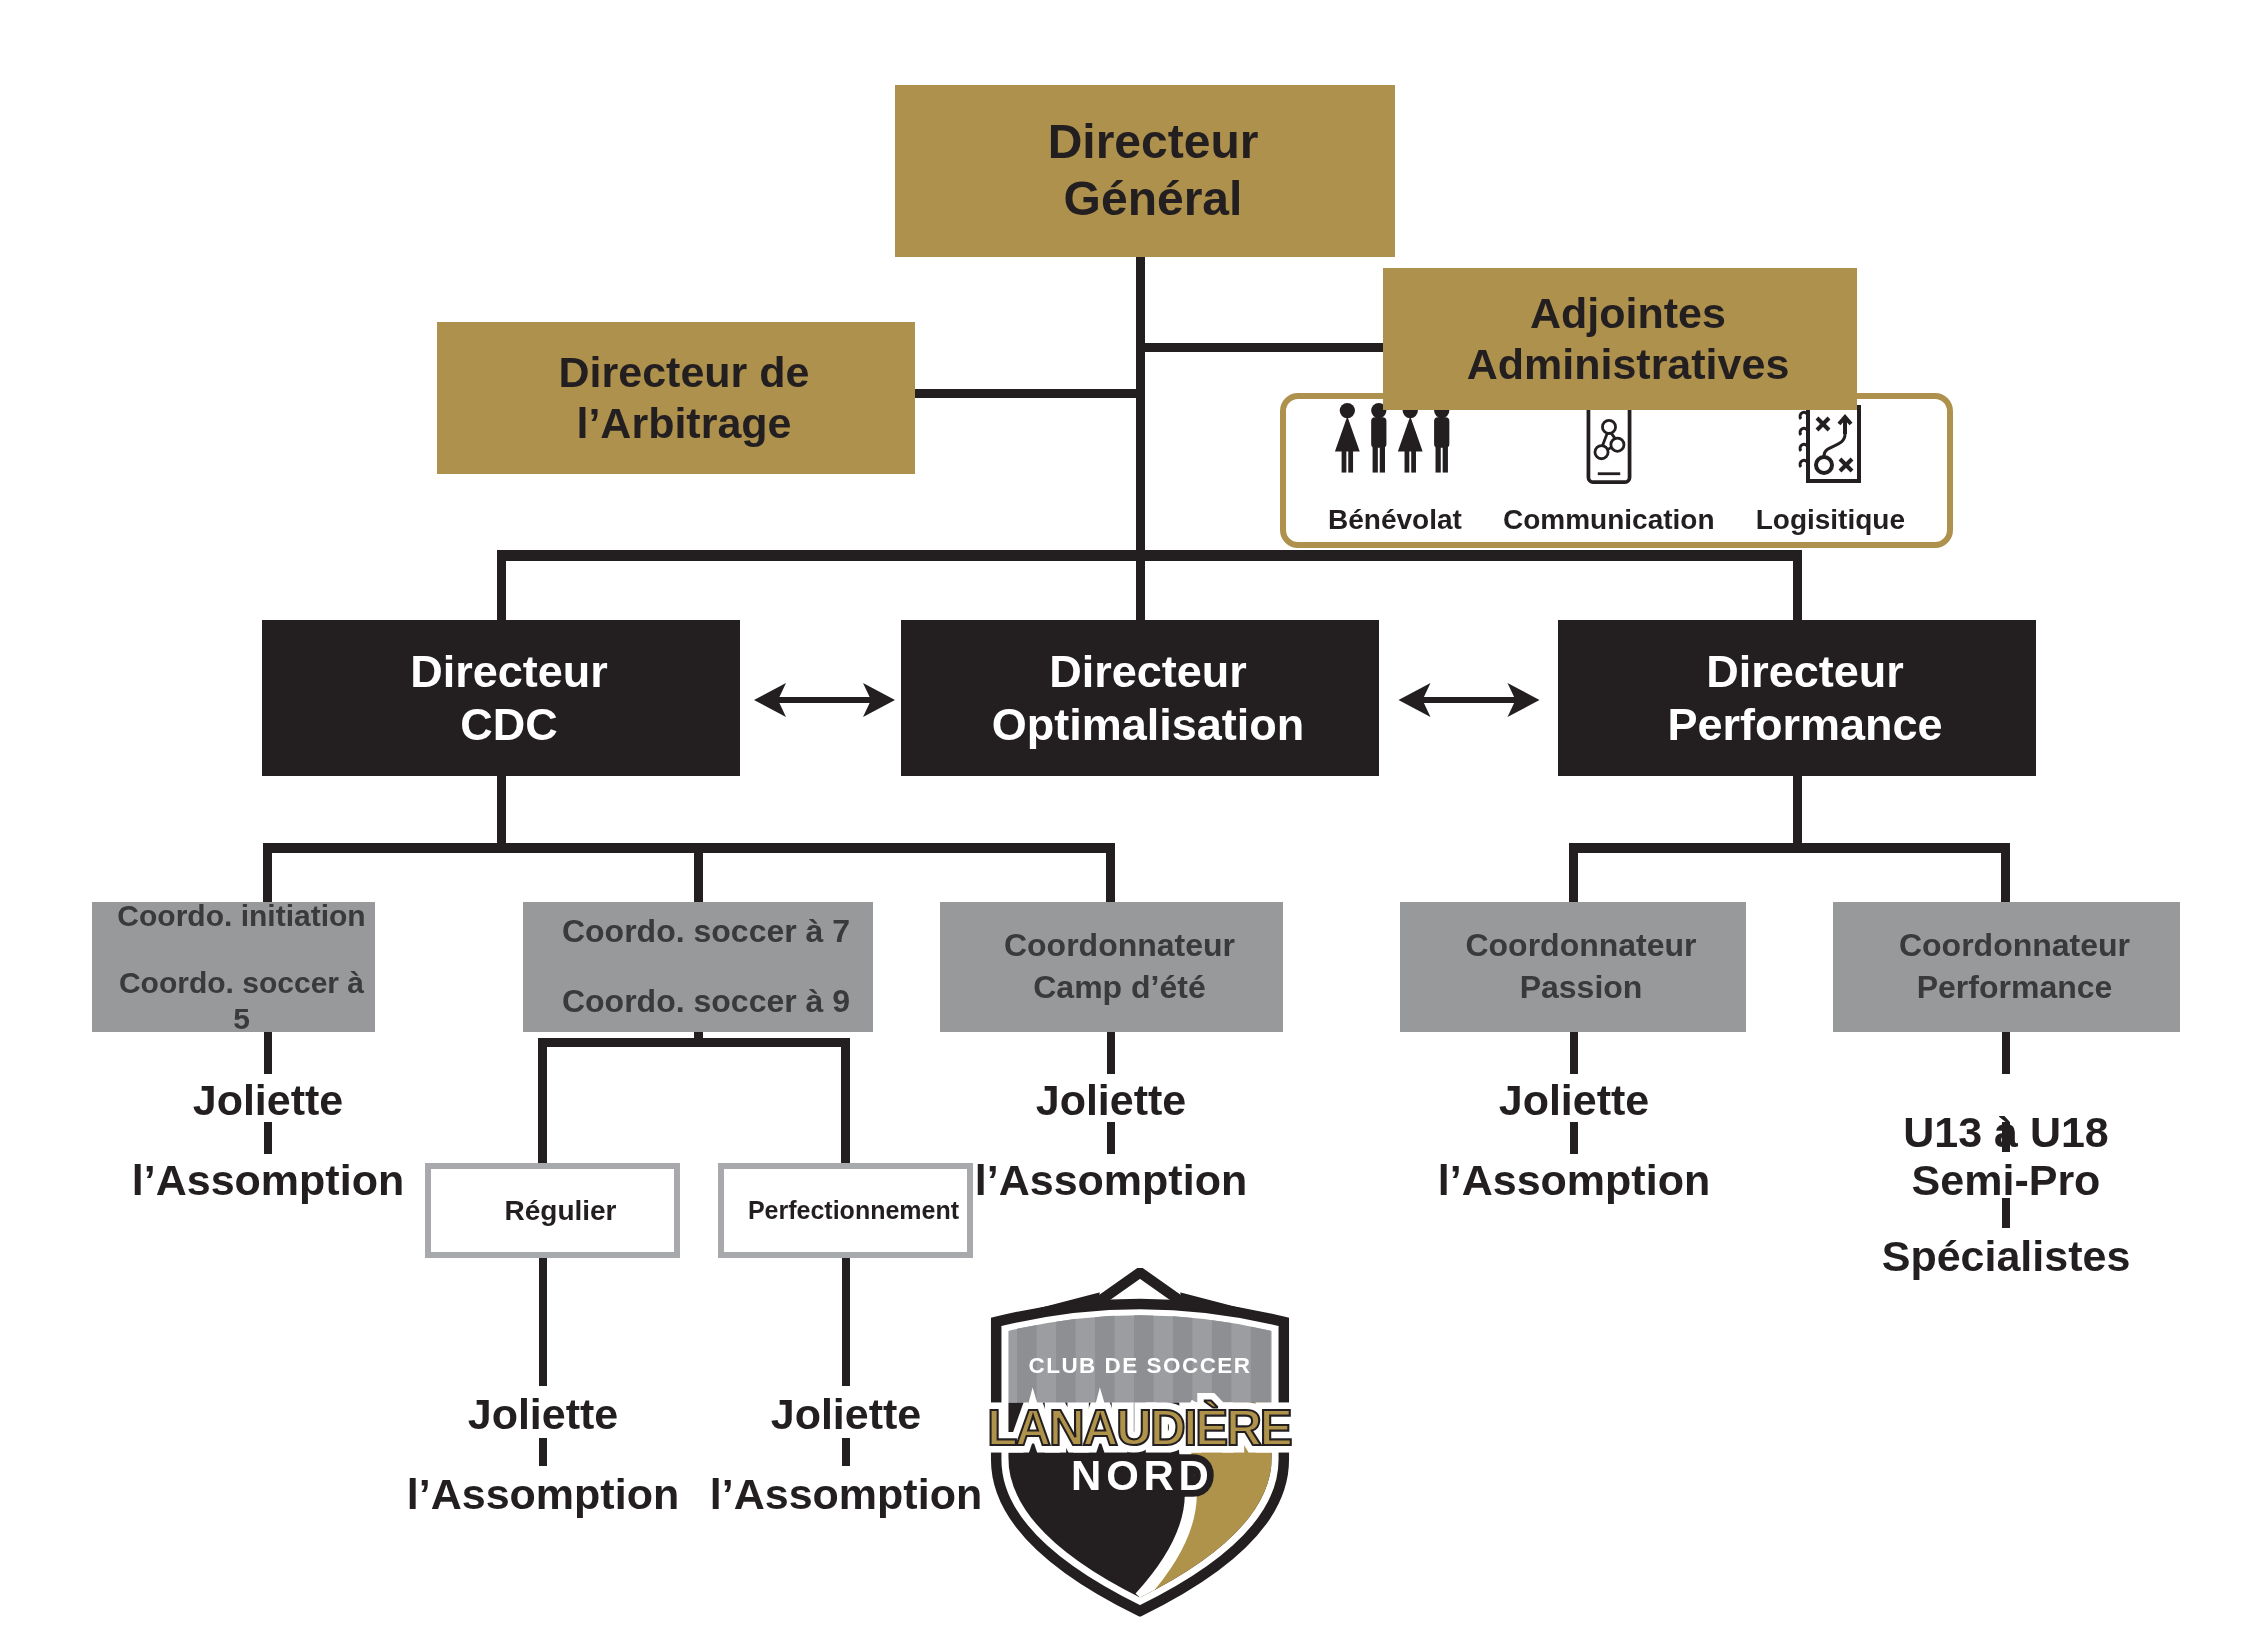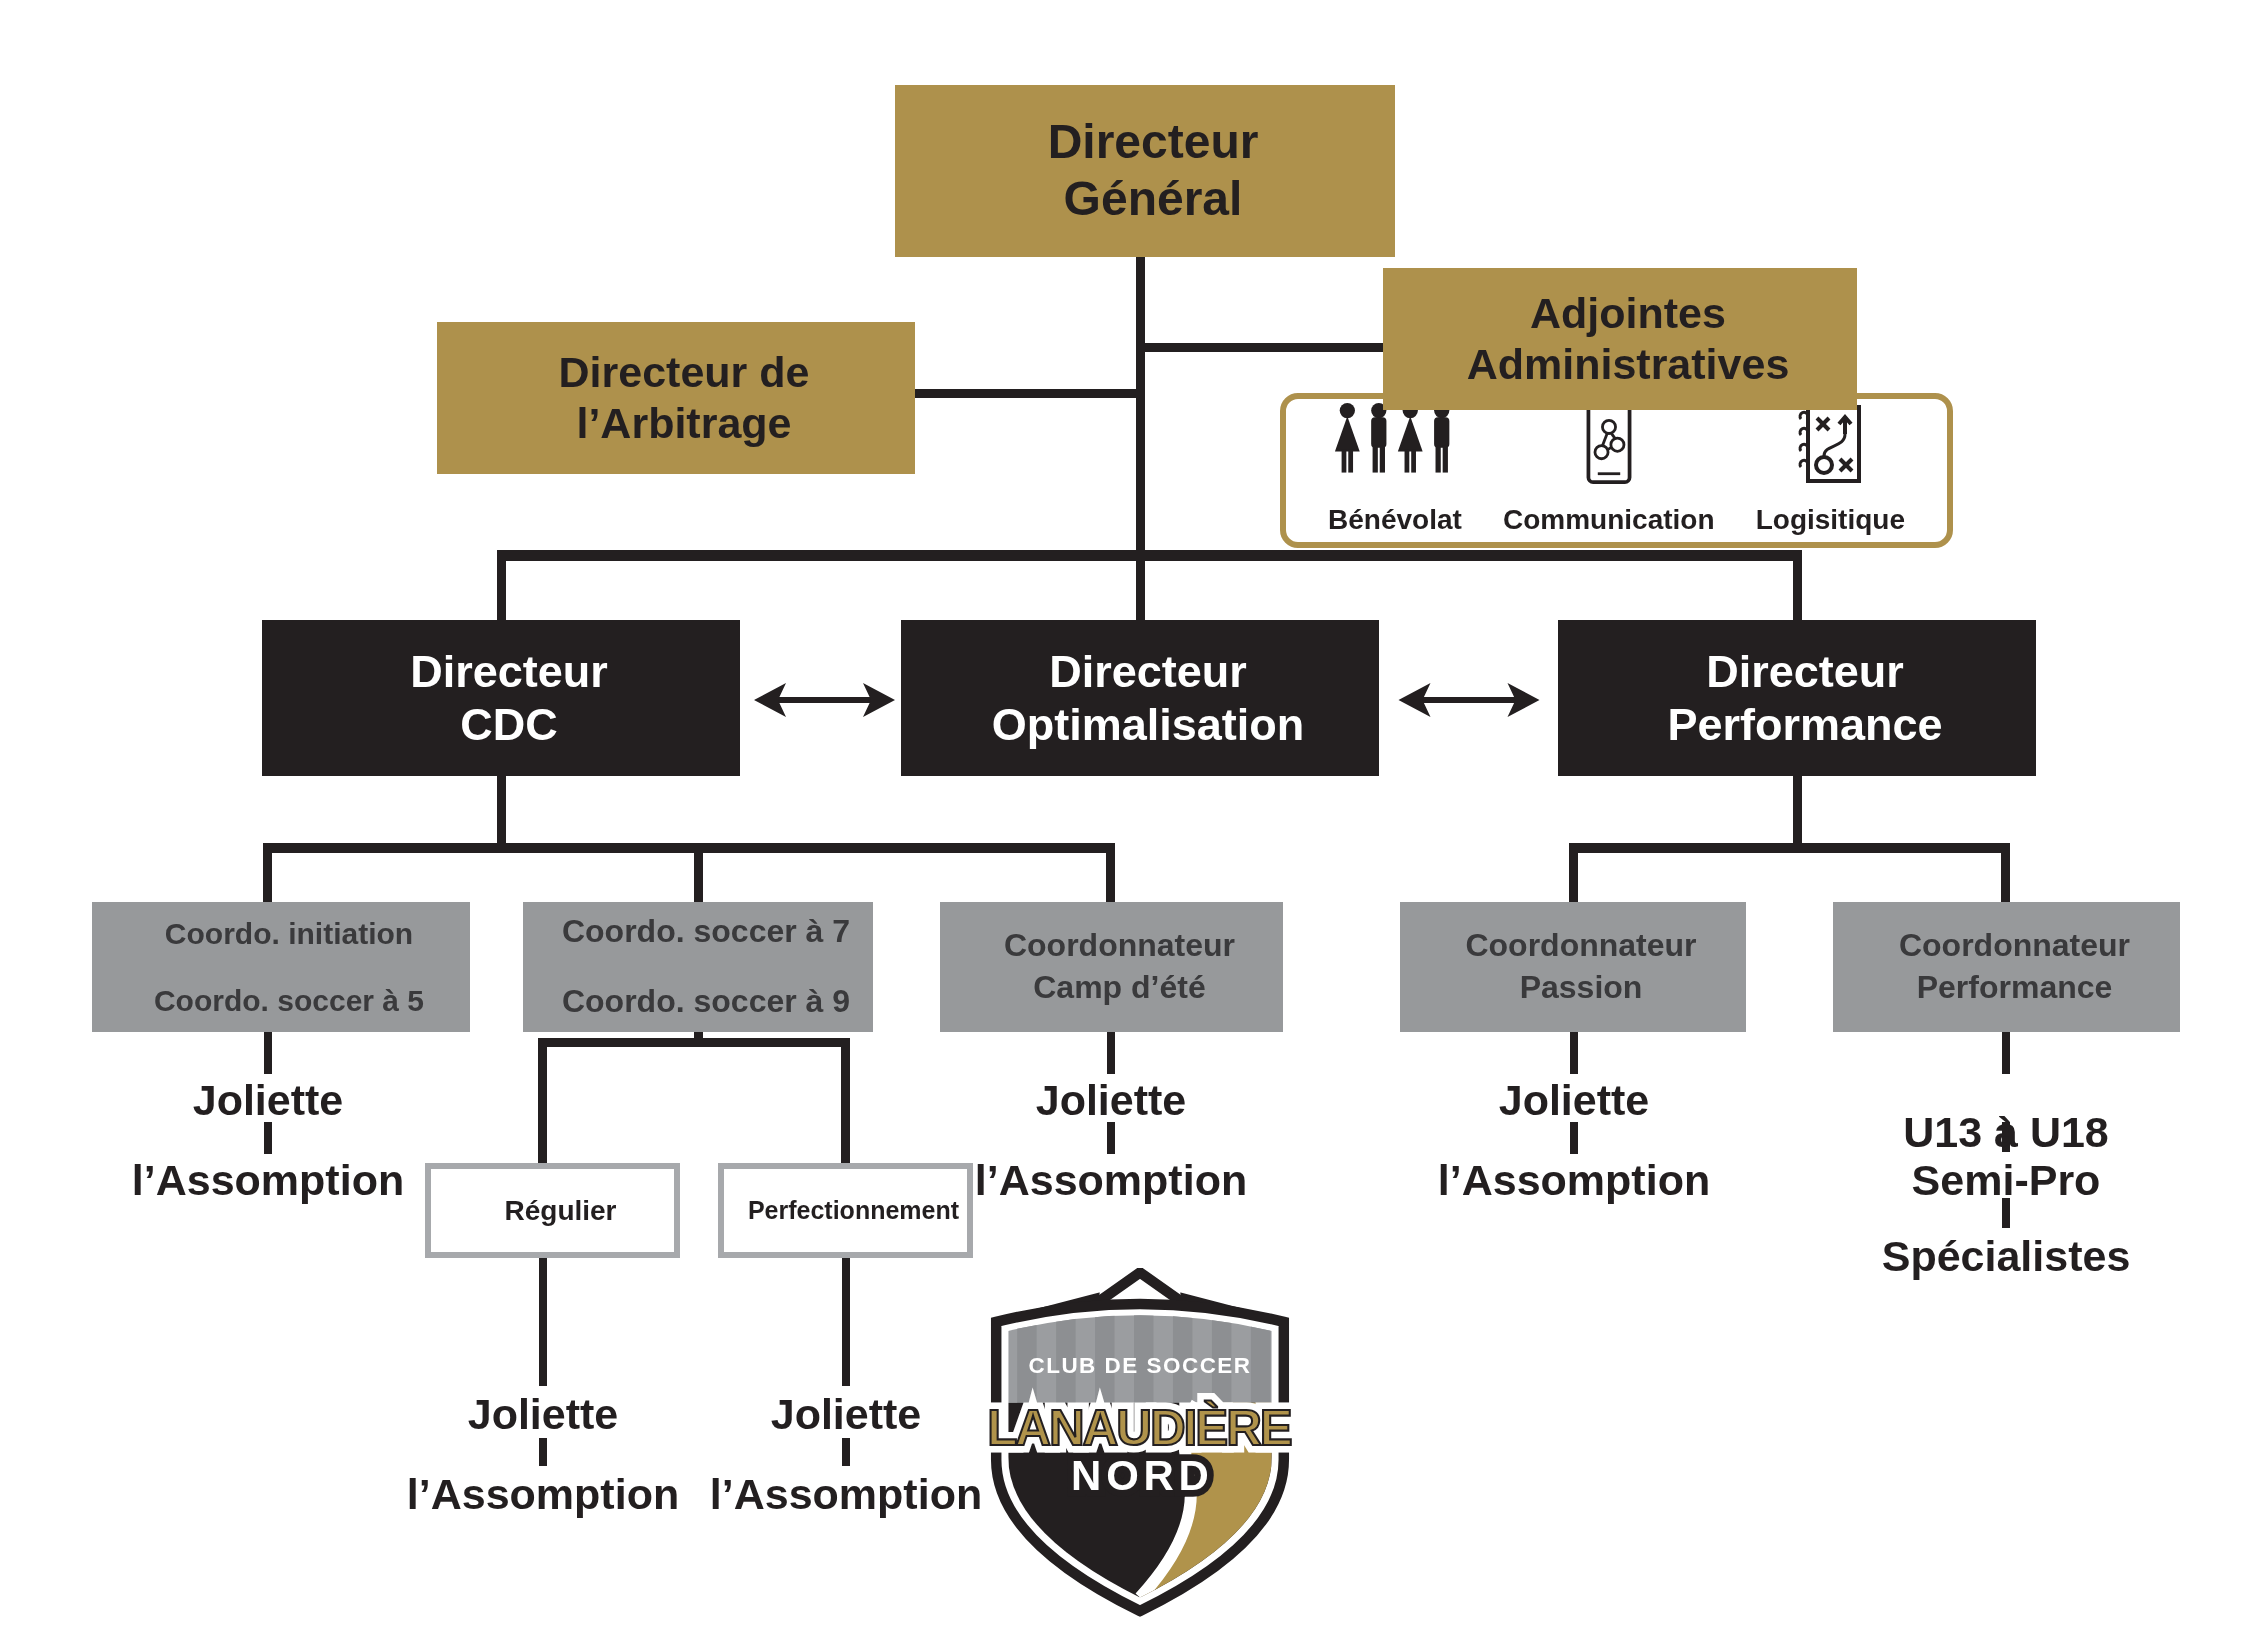--- a/index.html
+++ b/index.html
@@ -148,21 +148,21 @@
     </svg>
   </div>
   <div class="arrow" style="left:1394px;top:672px;">
     <svg width="150" height="56" viewBox="0 0 145 56">
       <line x1="20" y1="28" x2="125" y2="28" stroke="#231F20" stroke-width="6"></line>
       <polygon points="2,28 34,11 26,28 34,45" fill="#231F20"></polygon>
       <polygon points="143,28 111,11 119,28 111,45" fill="#231F20"></polygon>
     </svg>
   </div>
 
-  <div class="box gray gray-duo" style="left:92px;top:902px;width:378px;height:130px;font-size:30px;">
+  <div class="box gray gray-duo" style="left:92px;top:902px;width:283px;height:130px;font-size:30px;">
     <span>Coordo. initiation</span>
     <span>Coordo. soccer à 5</span>
   </div>
   <div class="box gray gray-duo" style="left:523px;top:902px;width:350px;height:130px;font-size:32px;">
     <span>Coordo. soccer à 7</span>
     <span>Coordo. soccer à 9</span>
   </div>
   <div class="box gray" style="left:940px;top:902px;width:343px;height:130px;font-size:32px;line-height:1.3;">Coordonnateur
 Camp d’été</div>
   <div class="box gray" style="left:1400px;top:902px;width:346px;height:130px;font-size:32px;line-height:1.3;">Coordonnateur

